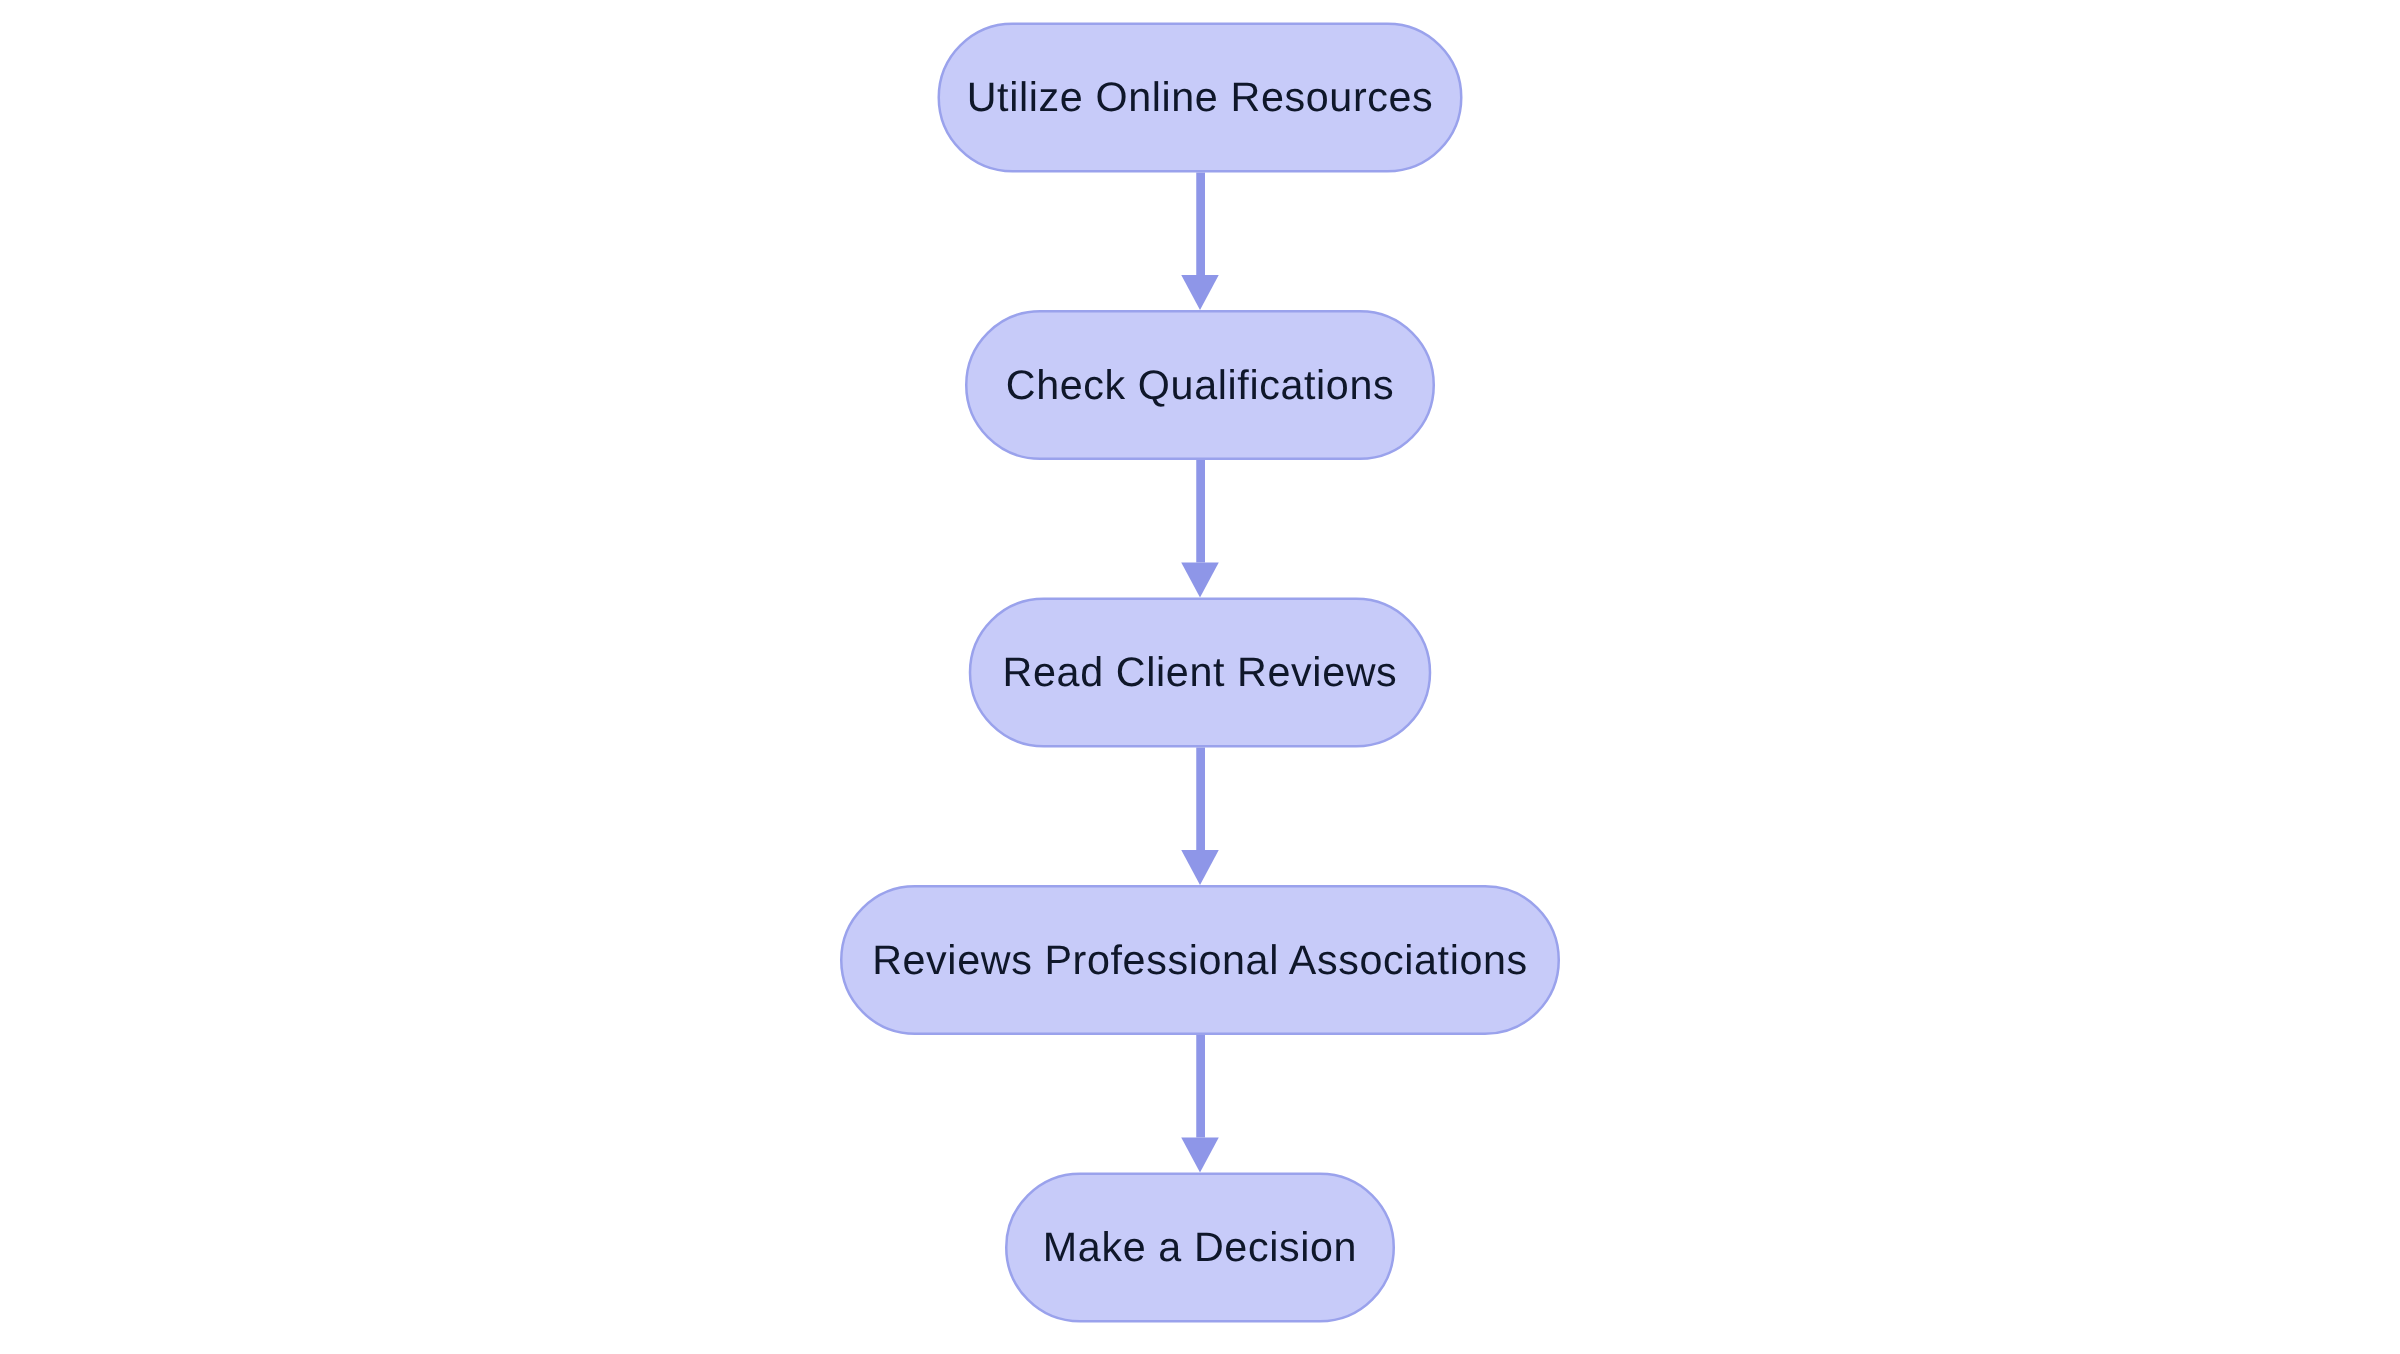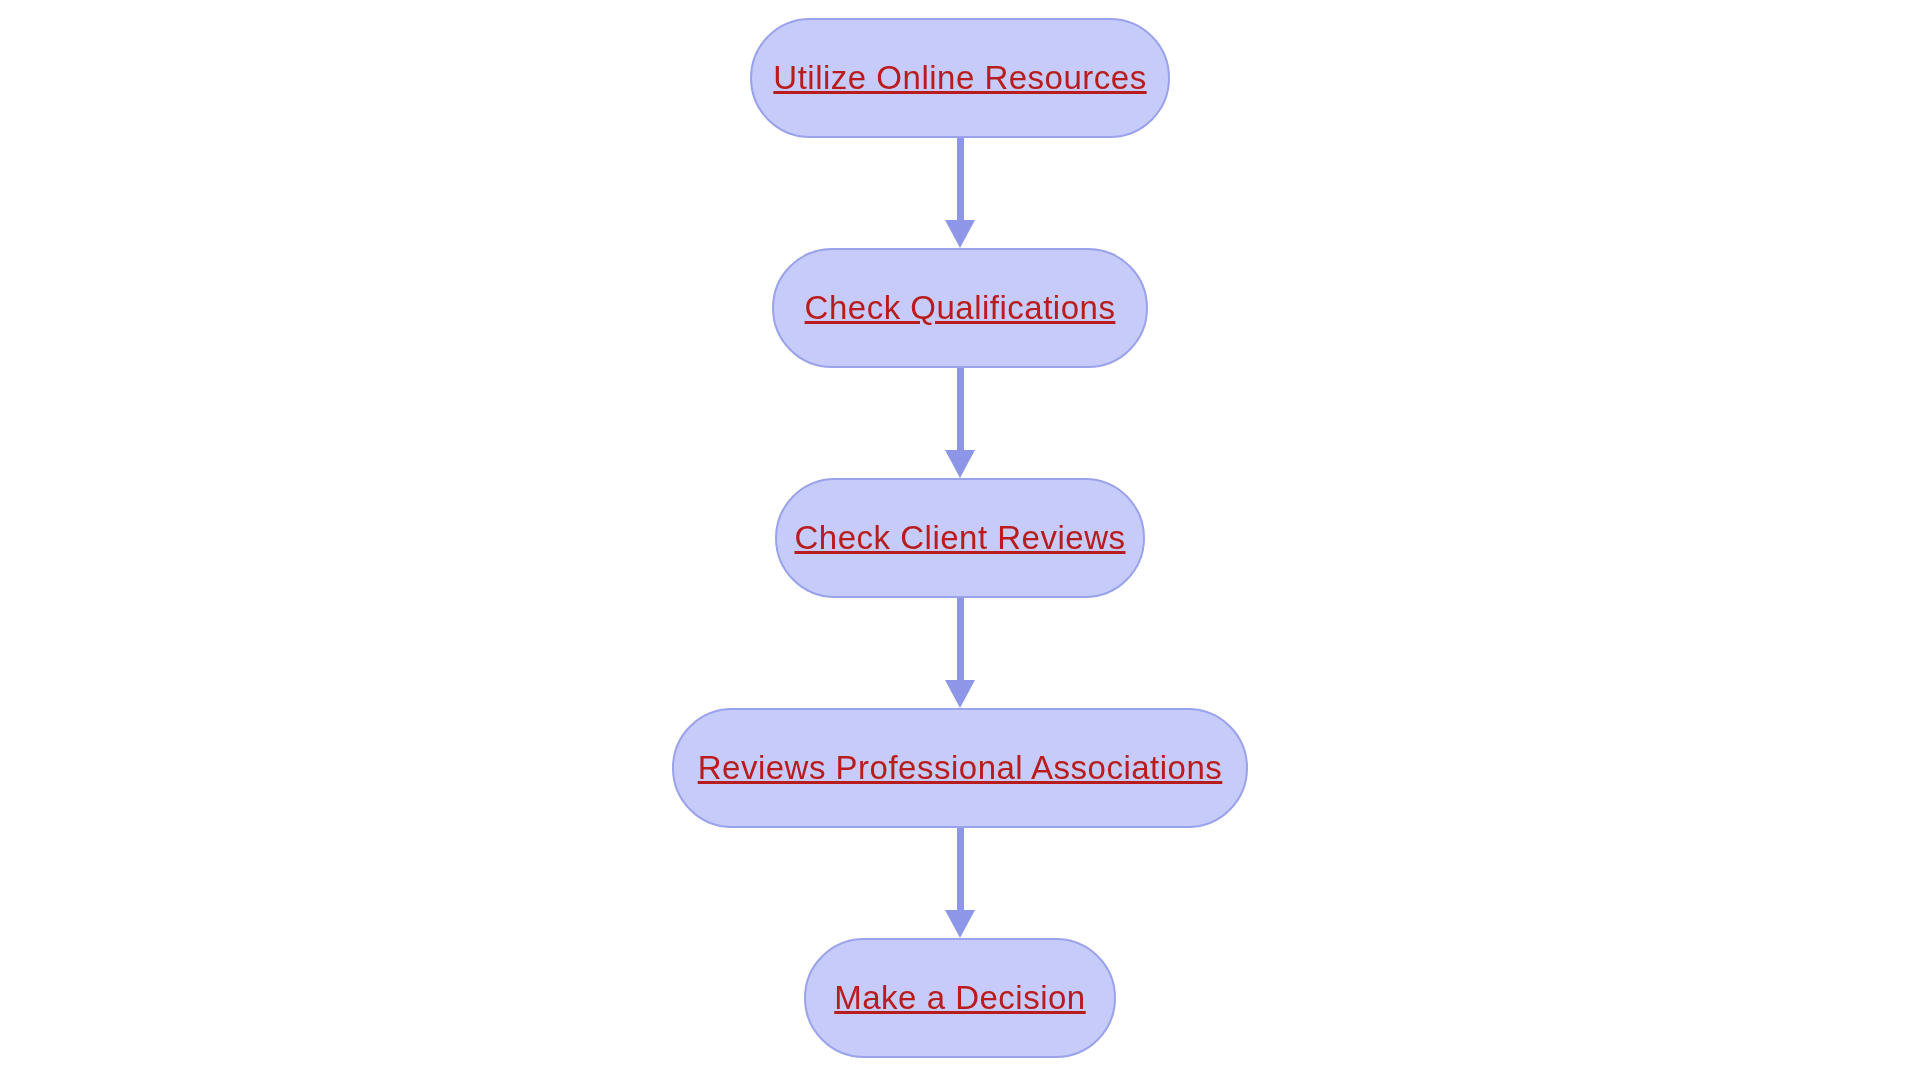--- a/index.html
+++ b/index.html
@@ -25,27 +25,26 @@
     border-radius: 61px;
     background: #c7cbf9;
     border: 2px solid #9aa2ec;
     display: flex;
     align-items: center;
     justify-content: center;
     box-sizing: border-box;
     flex: 0 0 auto;
   }
   .node-label {
-    color: #b91c1c;
+    color: #0f172a;
     font-size: 33px;
     font-weight: 400;
     letter-spacing: 0.5px;
     white-space: nowrap;
     text-align: center;
-    text-decoration: underline;
   }
   .node-0 { width: 420px; }
   .node-1 { width: 376px; }
   .node-2 { width: 370px; }
   .node-3 { width: 576px; }
   .node-4 { width: 312px; }
   .arrow {
     display: flex;
     flex-direction: column;
     align-items: center;
@@ -82,21 +81,21 @@
   <div class="node node-1">
     <span class="node-label">Check Qualifications</span>
   </div>
 
   <div class="arrow">
     <div class="arrow-line"></div>
     <div class="arrow-head"></div>
   </div>
 
   <div class="node node-2">
-    <span class="node-label">Check Client Reviews</span>
+    <span class="node-label">Read Client Reviews</span>
   </div>
 
   <div class="arrow">
     <div class="arrow-line"></div>
     <div class="arrow-head"></div>
   </div>
 
   <div class="node node-3">
     <span class="node-label">Reviews Professional Associations</span>
   </div>

